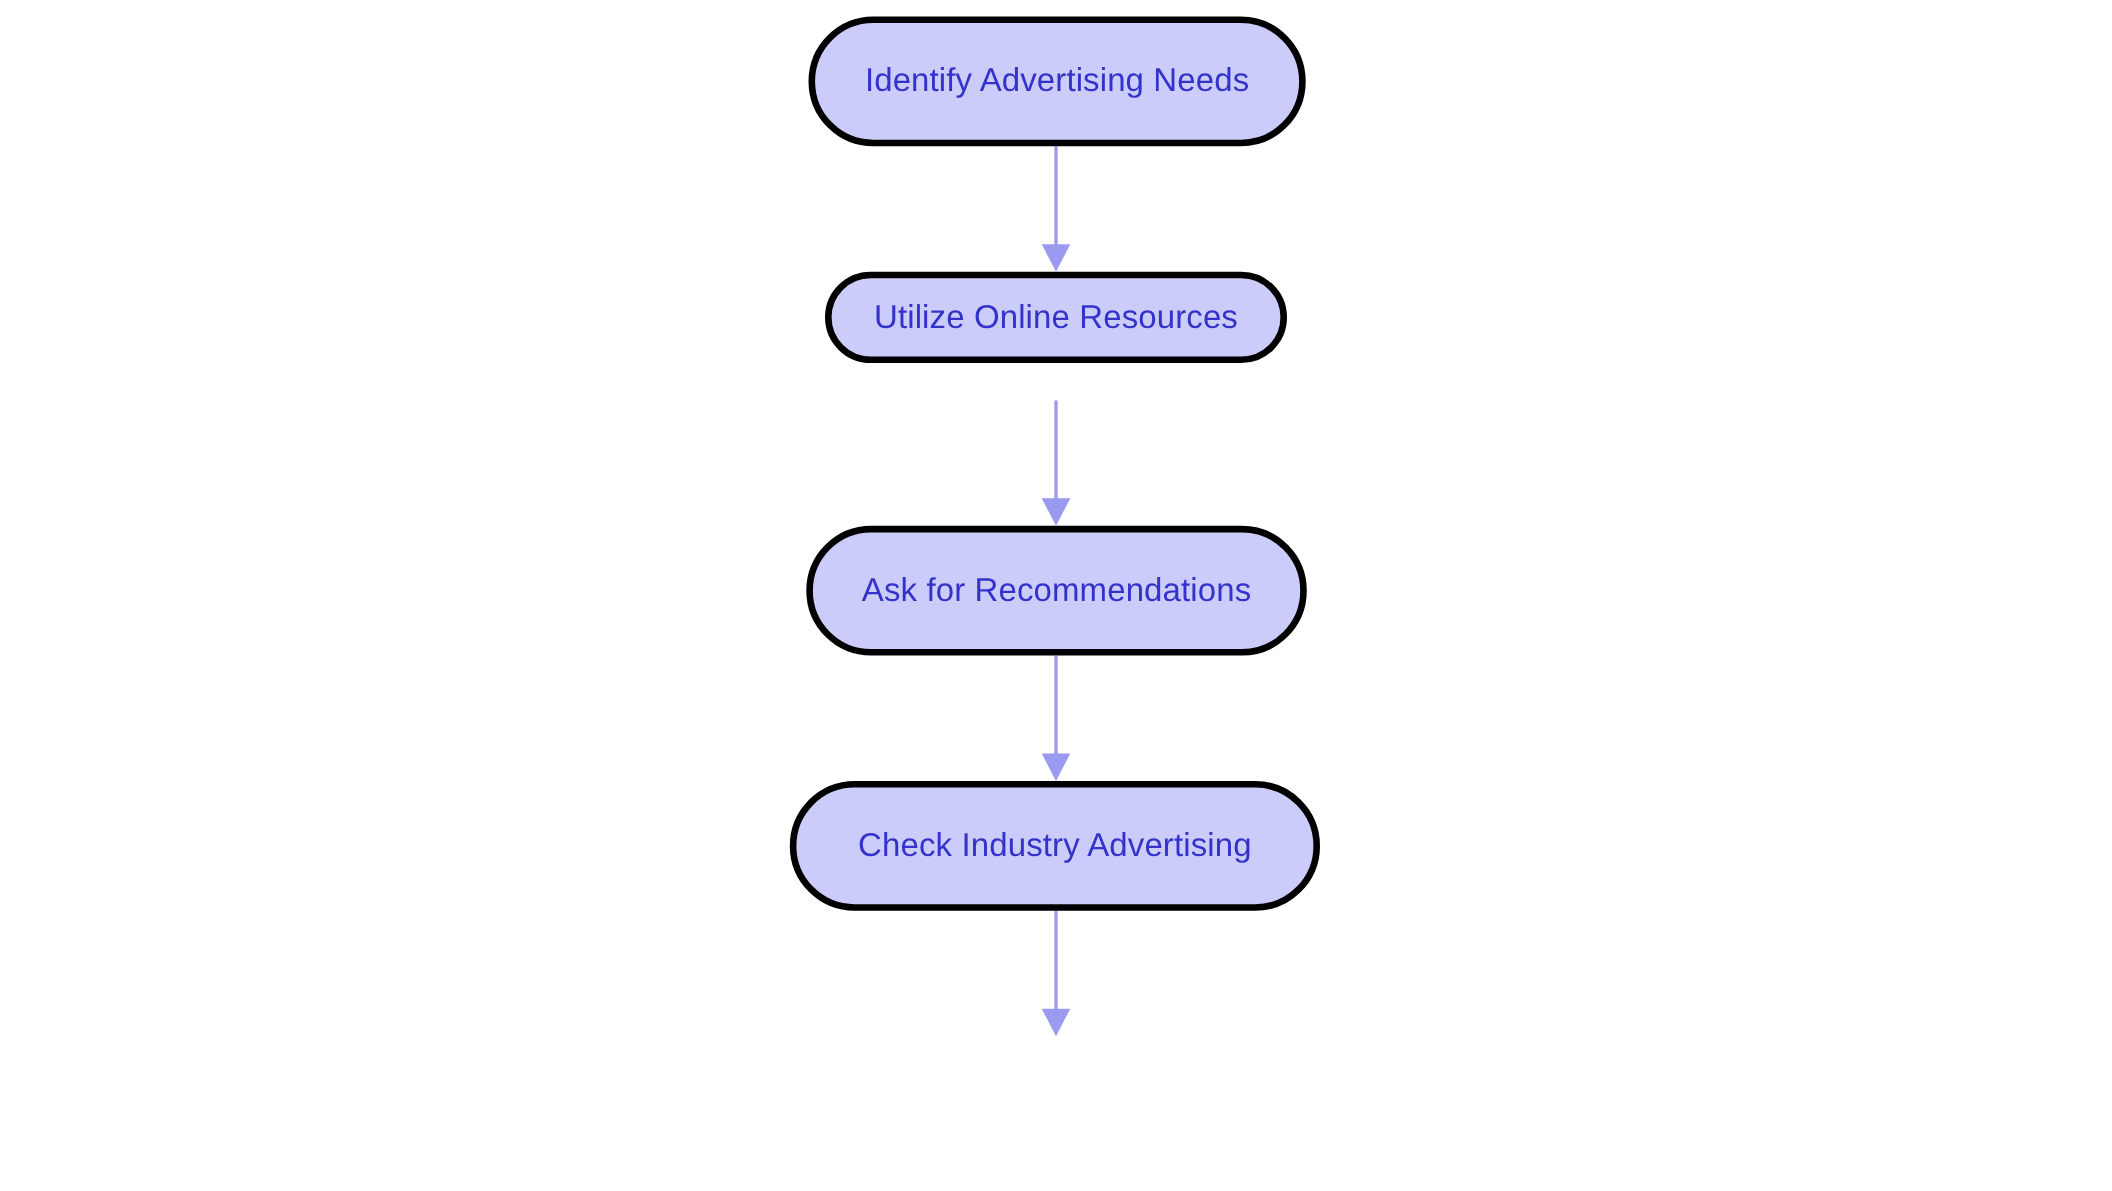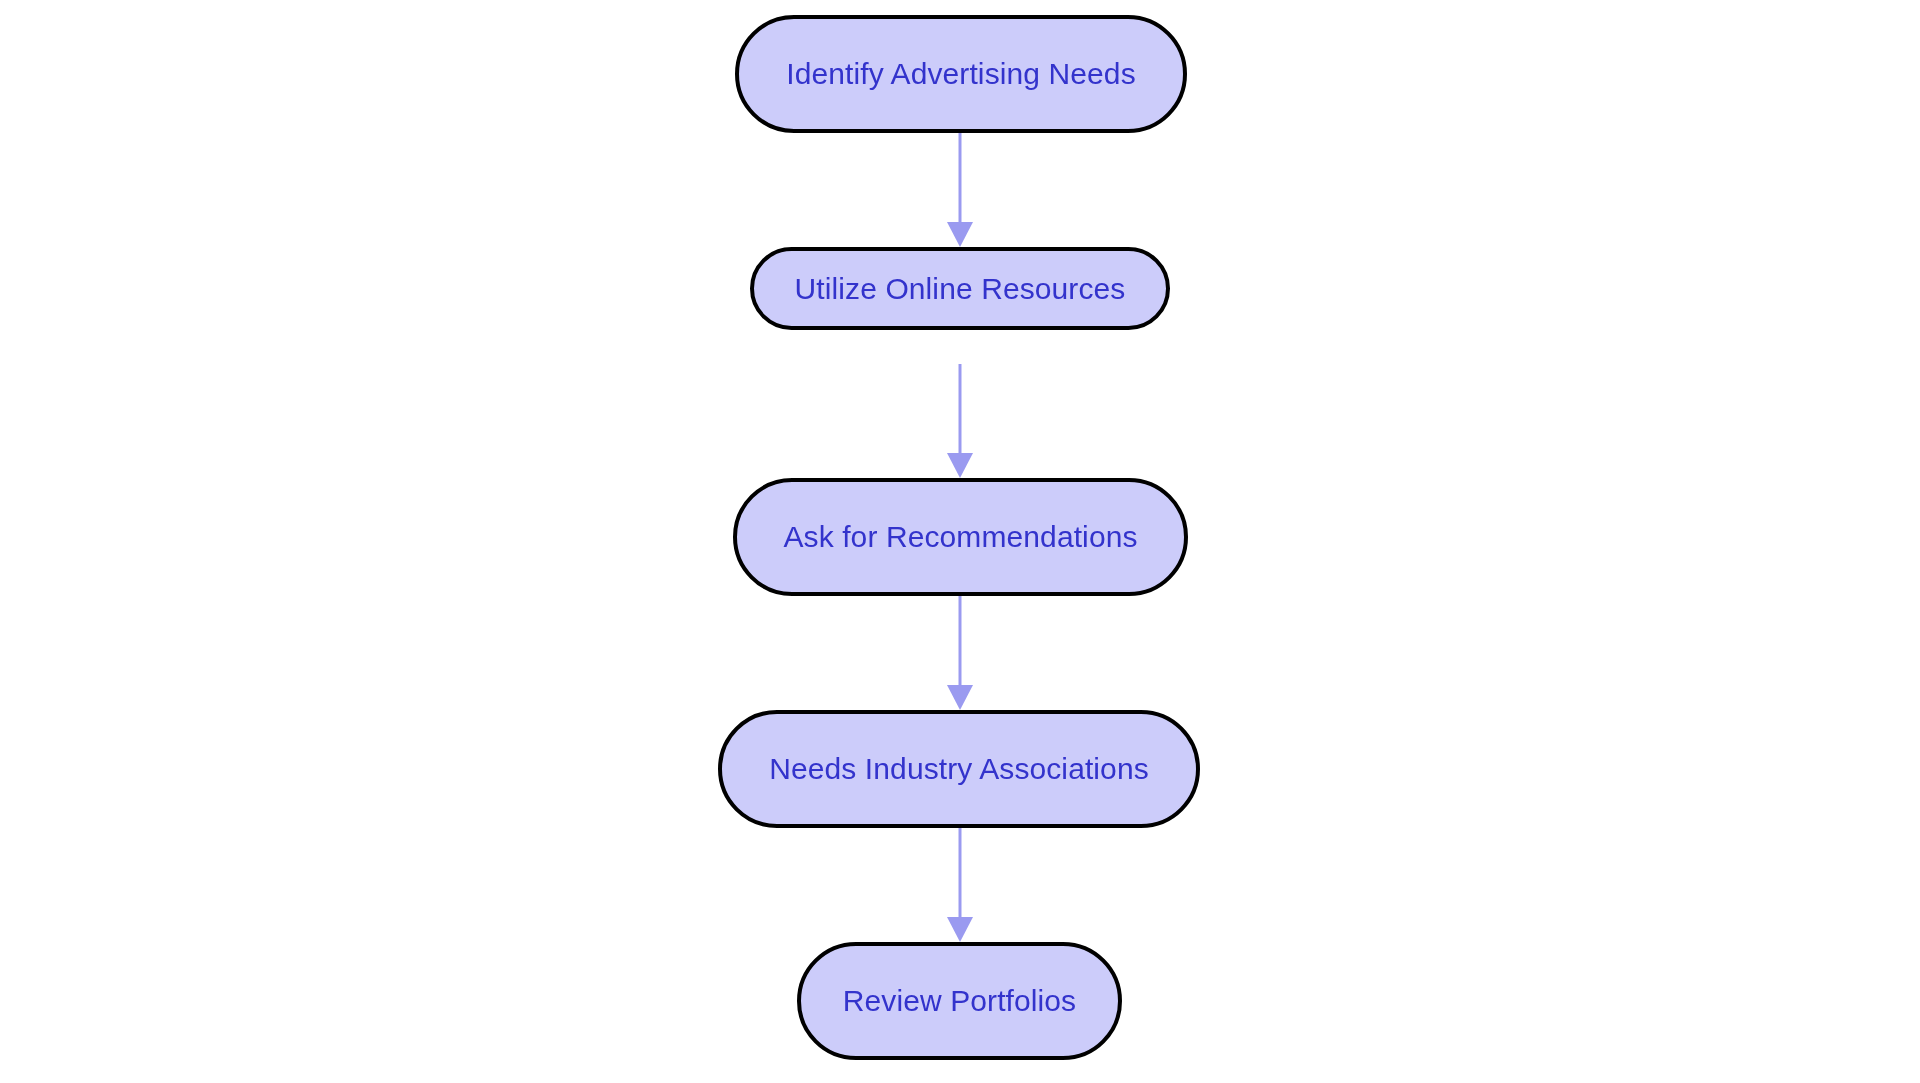--- a/index.html
+++ b/index.html
@@ -22,21 +22,21 @@
     position: absolute;
     top: 0;
     left: 0;
     width: 1920px;
     height: 1083px;
   }
   .node {
     position: absolute;
     box-sizing: border-box;
     background: #ccccfa;
-    border: 4px solid #000000;
+    border: 6px solid #000000;
     border-radius: 999px;
     display: flex;
     align-items: center;
     justify-content: center;
     z-index: 2;
   }
   .node-label {
     color: #3333cc;
     font-family: "Liberation Sans", sans-serif;
     font-size: 30px;
@@ -85,20 +85,17 @@
 
   <div class="node" style="left:750px; top:247px; width:420px; height:83px;">
     <span class="node-label">Utilize Online Resources</span>
   </div>
 
   <div class="node" style="left:733px; top:478px; width:455px; height:118px;">
     <span class="node-label">Ask for Recommendations</span>
   </div>
 
   <div class="node" style="left:718px; top:710px; width:482px; height:118px;">
-    <span class="node-label">Needs Industry Associations</span>
+    <span class="node-label">Check Industry Advertising</span>
   </div>
 
-  <div class="node" style="left:797px; top:942px; width:325px; height:118px;">
-    <span class="node-label">Review Portfolios</span>
-  </div>
 
 </div>
 
 </body></html>

